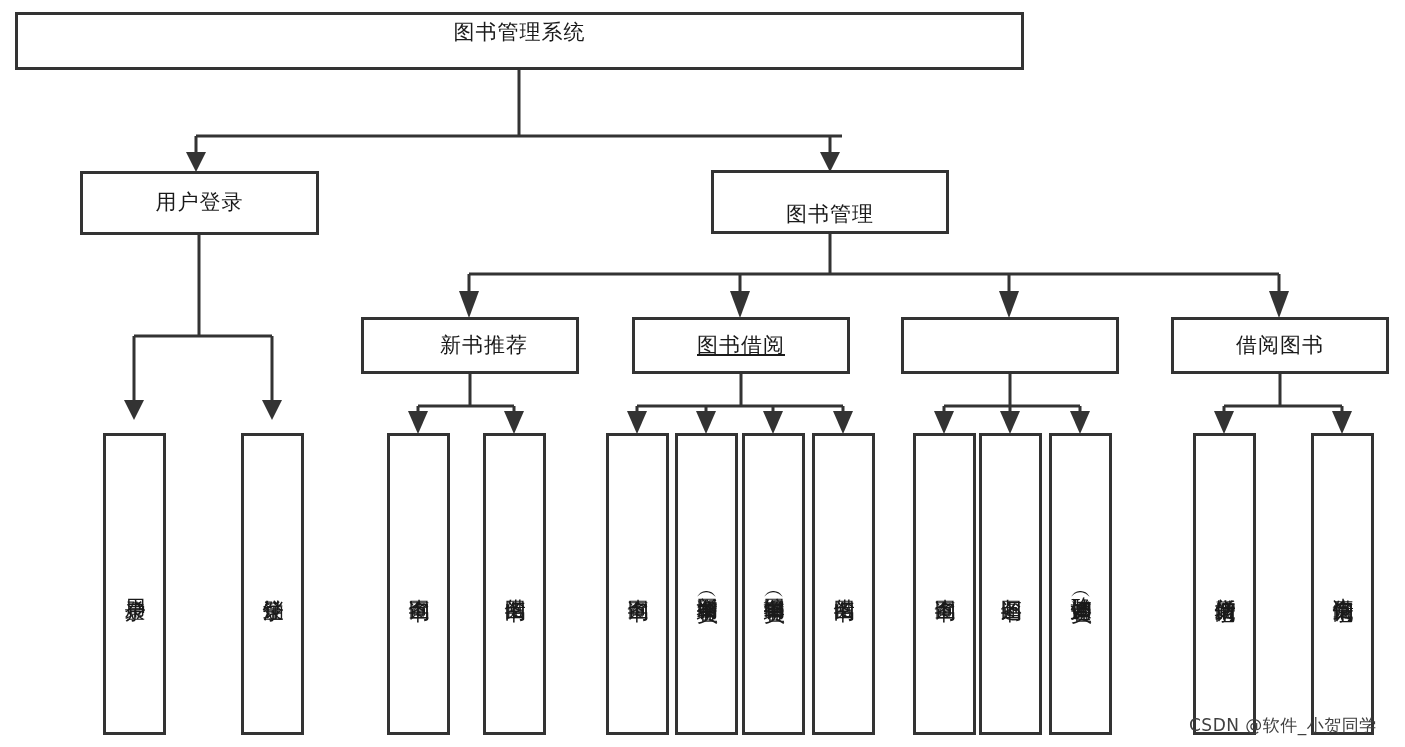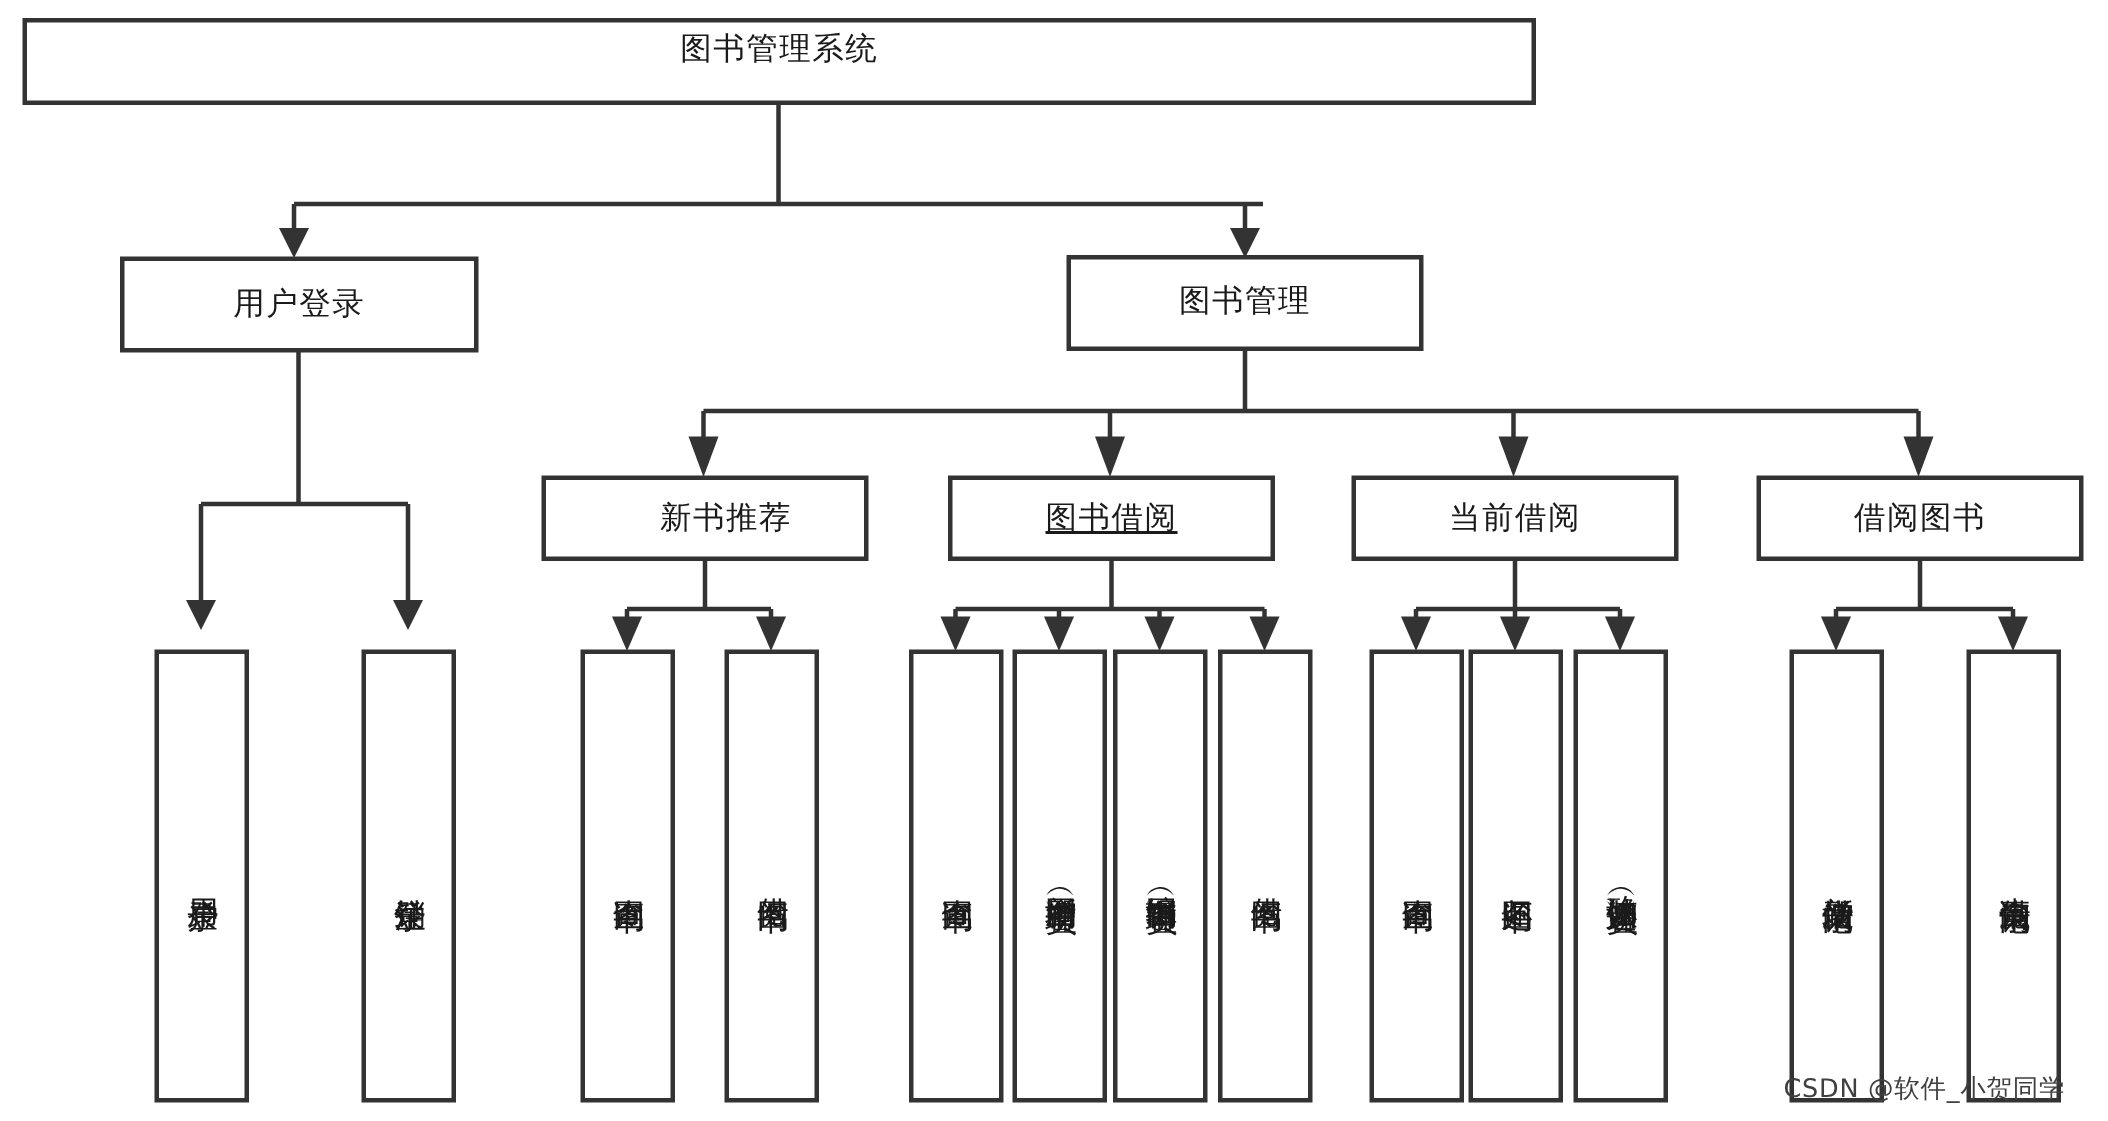--- a/index.html
+++ b/index.html
@@ -157,25 +157,24 @@
     <rect class="node-box" x="980.5" y="434.5" width="60" height="299"></rect>
     <rect class="node-box" x="1050.5" y="434.5" width="60" height="299"></rect>
 
     <rect class="node-box" x="1194.5" y="434.5" width="60" height="299"></rect>
     <rect class="node-box" x="1312.5" y="434.5" width="60" height="299"></rect>
   </svg>
 
   <div class="node-label-h" style="left:16px; top:13px; width:1007px; height:40px;">图书管理系统</div>
 
   <div class="node-label-h" style="left:81px; top:172px; width:237px; height:62px;">用户登录</div>
-  <div class="node-label-h" style="left:712px; top:173px; width:236px; height:56px;">图书管理</div>
+  <div class="node-label-h" style="left:712px; top:187px; width:236px; height:56px;">图书管理</div>
 
   <div class="node-label-h" style="left:362px; top:318px; width:244px; height:55px;">新书推荐</div>
   <div class="node-label-h" style="left:633px; top:318px; width:216px; height:55px;text-decoration:underline;">图书借阅</div>
-  <div class="node-label-h" style="left:902px; top:318px; width:216px; height:55px;">当前借阅</div>
   <div class="node-label-h" style="left:1172px; top:318px; width:216px; height:55px;">借阅图书</div>
 
   <div class="node-label-v" style="left:104px; top:434px; width:61px; height:300px;">用户登录</div>
   <div class="node-label-v" style="left:242px; top:434px; width:61px; height:300px;">注销登录</div>
 
   <div class="node-label-v" style="left:388px; top:434px; width:61px; height:300px;">查询图书</div>
   <div class="node-label-v" style="left:484px; top:434px; width:61px; height:300px;">借阅图书</div>
 
   <div class="node-label-v" style="left:607px; top:434px; width:61px; height:300px;">查询图书</div>
   <div class="node-label-v" style="left:676px; top:434px; width:61px; height:300px;">新增图书（管理员）</div>

